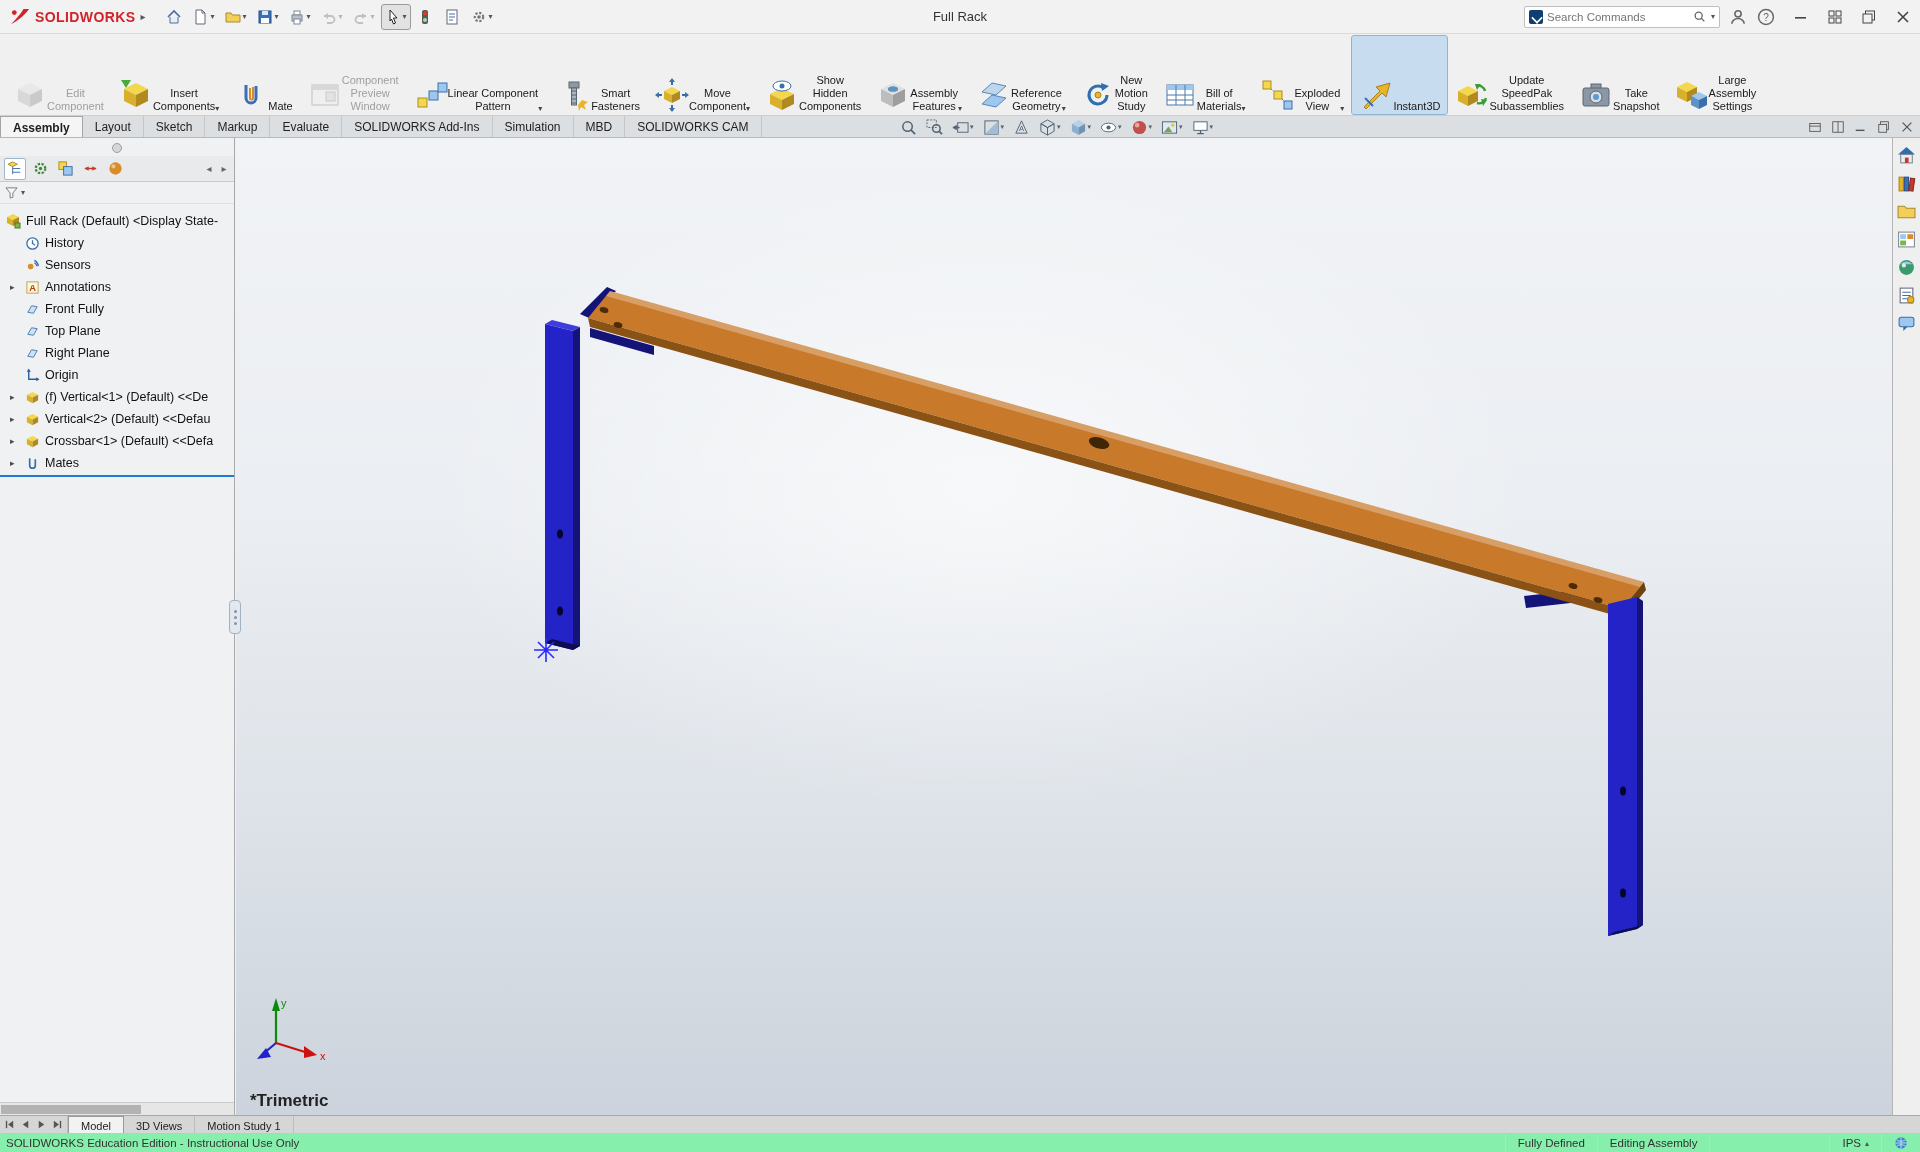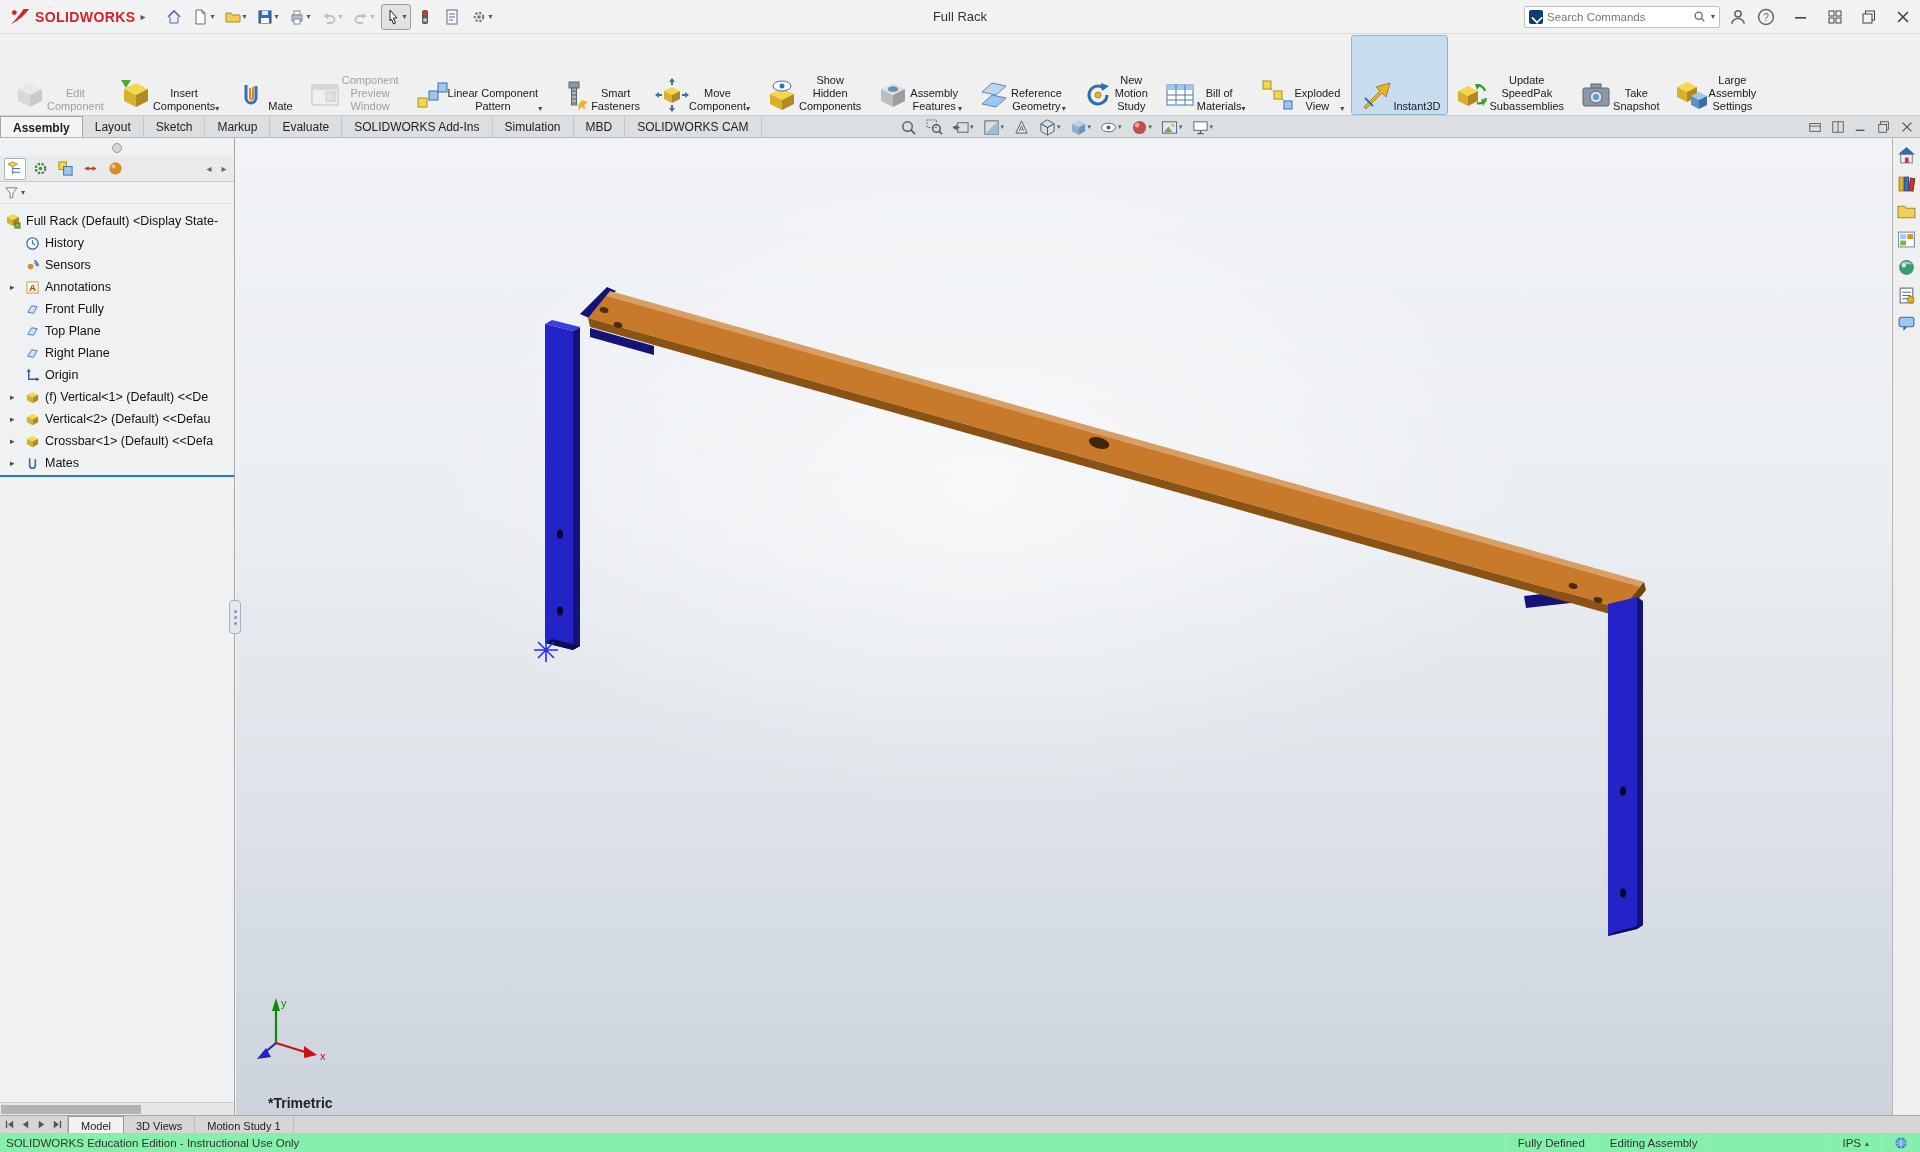--- a/index.html
+++ b/index.html
@@ -64,21 +64,21 @@
   .panel-hscroll{position:absolute;left:0;right:0;bottom:0;height:13px;background:#e6e6e6;border-top:1px solid #c9c9c9}
   .panel-hscroll .thumb{position:absolute;left:1px;top:2px;width:140px;height:9px;background:#b3b3b3}
   .panel-splitter{position:absolute;left:229px;top:600px;width:12px;height:34px;background:#e3e8ee;border:1px solid #9fb3c4;border-radius:4px;z-index:35;display:flex;flex-direction:column;align-items:center;justify-content:center;gap:3px}
   .panel-splitter i{width:3px;height:3px;border-radius:50%;background:#8296a8}
 
   
   .viewport{position:absolute;left:236px;top:138px;right:28px;bottom:37px;overflow:hidden;
     background:radial-gradient(ellipse 900px 520px at 45% 36%,rgba(255,255,255,.6),rgba(255,255,255,0) 62%),
                linear-gradient(180deg,#f1f3f6 0%,#ebeef2 38%,#dee3e9 68%,#ccd3dc 100%)}
   .viewport svg.model{position:absolute;inset:0}
-  .view-label{position:absolute;left:32px;bottom:4px;font-size:14px;font-weight:bold;color:#222}
+  .view-label{position:absolute;left:14px;bottom:4px;font-size:17px;font-weight:bold;color:#222}
 
   
   .taskpane{position:absolute;right:0;top:138px;bottom:37px;width:28px;background:#efefef;border-left:1px solid #b5b5b5;display:flex;flex-direction:column;align-items:center;padding-top:6px;gap:6px;z-index:30}
   .tpbtn{width:22px;height:22px;display:flex;align-items:center;justify-content:center;border-radius:2px}
 
   
   .bottomtabs{position:absolute;left:0;right:0;bottom:19px;height:18px;background:#d6d6d6;border-top:1px solid #a8a8a8;display:flex;align-items:stretch;font-size:11px;z-index:45}
   .bnav{display:flex;align-items:center;padding:0 2px;gap:1px;border-right:1px solid #bdbdbd}
   .bnav span{width:15px;height:14px;display:flex;align-items:center;justify-content:center}
   .btab{padding:2px 12px 0;display:flex;align-items:center;border-right:1px solid #bdbdbd;color:#222}

